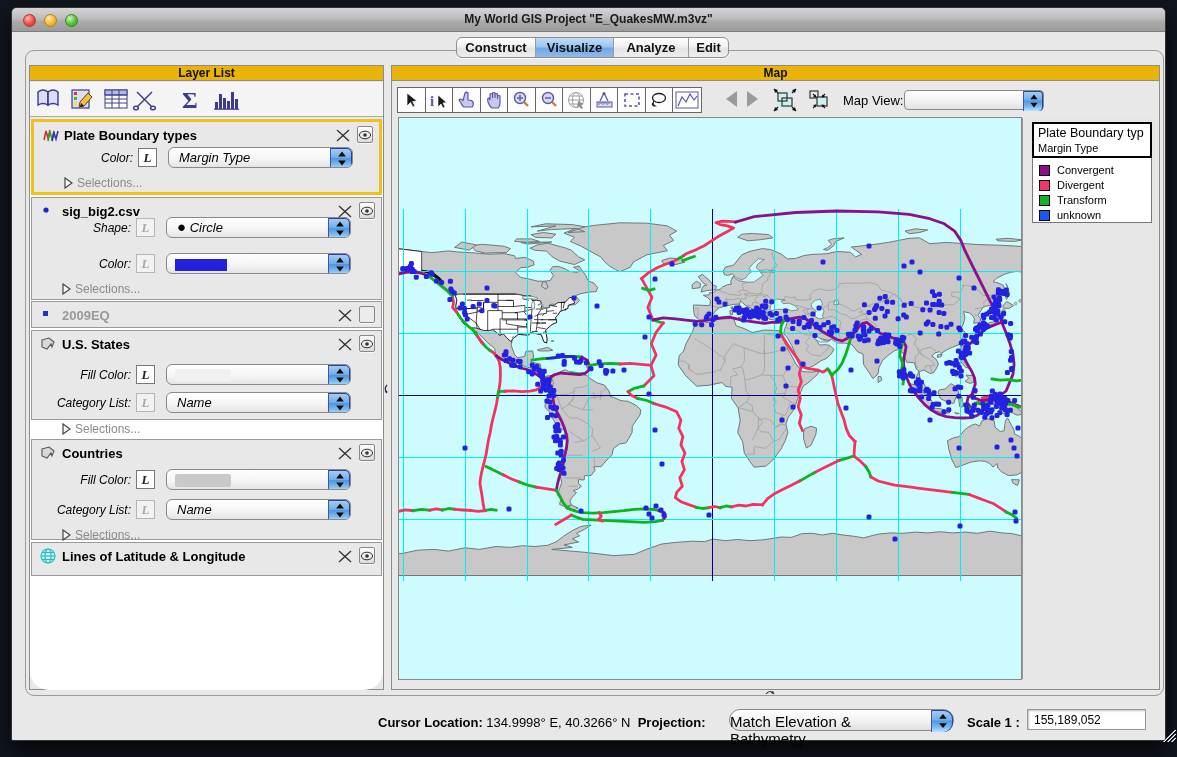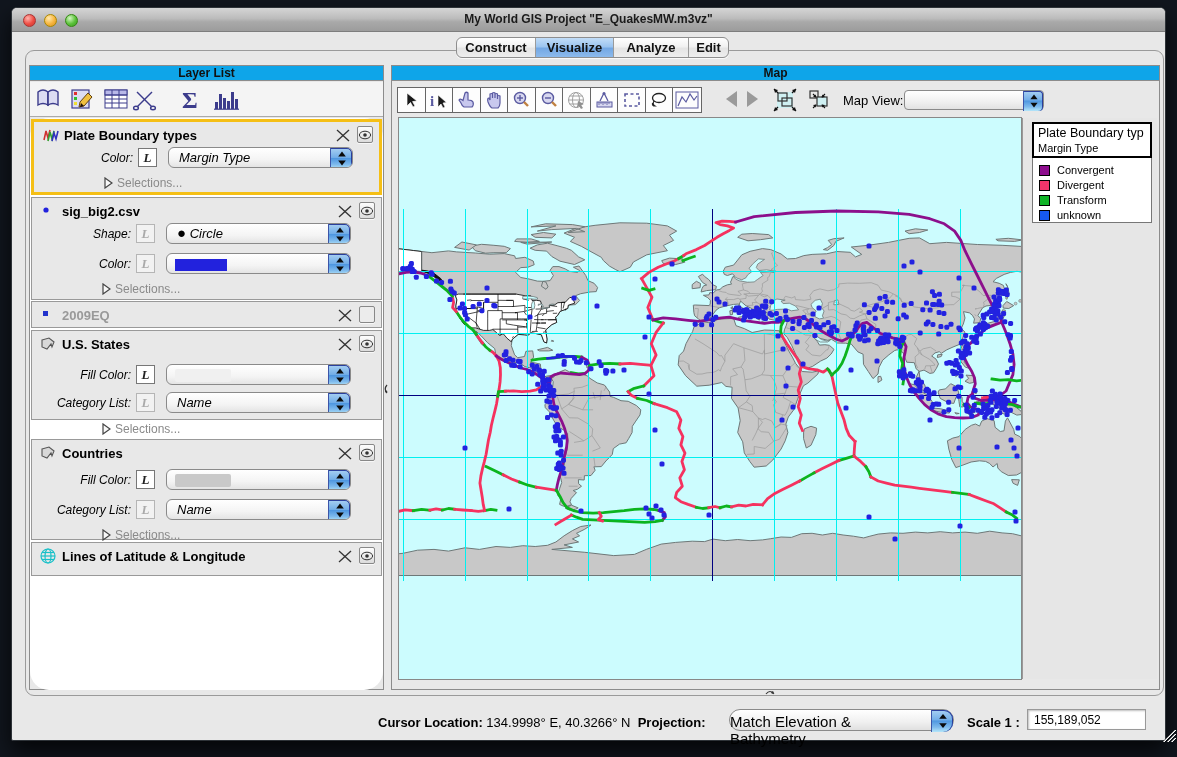--- a/index.html
+++ b/index.html
@@ -9,41 +9,41 @@
 #title-text{position:absolute;top:4px;width:100%;text-align:center;font-size:12px;font-weight:bold;color:#1a1a1a;}
 
 #tabs{position:absolute;left:444px;top:29px;height:21px;display:flex;border:1px solid #8e8e8e;border-radius:6px;overflow:hidden;background:linear-gradient(#ffffff,#f1f1f1 45%,#e4e4e4 55%,#eeeeee);box-shadow:0 1px 1px rgba(255,255,255,.8);}
 #tabs .tab{height:100%;display:flex;align-items:center;justify-content:center;font-size:13px;font-weight:bold;color:#111;border-right:1px solid #9a9a9a;}
 #tabs .tab:last-child{border-right:none;}
 #tabs .sel{background:linear-gradient(#c2ddf8,#9cc5f0 45%,#74a8e4 55%,#8cbaec);}
 
 #bigpanel{position:absolute;left:13px;top:42px;width:1139px;height:646px;border:1px solid #9a9a9a;border-radius:9px;background:#e8e8e8;}
 
 .tbox{position:absolute;border:1px solid #8c8c8c;background:#e8e8e8;}
-.tbox .ttl{position:absolute;top:0;left:0;width:100%;height:15px;text-align:center;font-size:12px;font-weight:bold;color:#111;line-height:15px;border-bottom:1px solid #8c8c8c;background:#0ea5e9;}
+.tbox .ttl{position:absolute;top:0;left:0;width:100%;height:15px;text-align:center;font-size:12px;font-weight:bold;color:#111;line-height:15px;border-bottom:1px solid #8c8c8c;background:#eab308;}
 #layerbox{left:17px;top:57px;width:355px;height:625px;}
 #mapbox{left:379px;top:57px;width:769px;height:625px;}
 
 #ltoolbar{position:absolute;left:0;top:16px;width:100%;height:35px;background:#f4f4f4;border-bottom:1px solid #aaa;}
 #layerstack{position:absolute;left:0;top:52px;width:100%;height:572px;background:#ffffff;border-radius:19px;}
 .lsec{position:absolute;left:1px;width:351px;background:#e8e8e8;border:1px solid #999;}
 .lsec.selected{border:3px solid #f5bf16;}
 .lrow-title{position:absolute;left:0;top:0;width:100%;height:26px;}
 .ltext{position:absolute;left:30px;top:6px;font-size:13px;font-weight:bold;color:#000;}
 .ltext.dis{color:#999;}
 .xbtn{position:absolute;right:29px;top:6px;width:14px;height:14px;}
 .eyebtn{position:absolute;right:6px;top:4px;width:16px;height:17px;background:linear-gradient(#fdfdfd,#dcdcdc);border:1px solid #888;border-radius:2px;box-shadow:0 1px 0 rgba(255,255,255,.7);}
 .prow{position:absolute;left:0;width:100%;height:26px;font-style:italic;}
 .plabel{position:absolute;left:0px;top:5px;font-size:12px;color:#000;text-align:right;width:99px;}
 .lbtn{position:absolute;left:104px;top:2px;width:19px;height:19px;background:#fff;border:1px solid #777;font-size:13px;font-weight:bold;font-family:"Liberation Serif",serif;text-align:center;line-height:18px;color:#222;}
 .lbtn.dis{border-color:#b5b5b5;color:#aaa;background:#f2f2f2;}
 .combo{position:absolute;left:134px;top:1px;width:185px;height:21px;border:1px solid #8a8a8a;border-radius:6px;background:linear-gradient(#ffffff,#f4f4f4 60%,#e4e4e4);overflow:hidden;}
 .combo .ctext{position:absolute;left:10px;top:2px;font-size:13px;color:#000;}
 .stepper{position:absolute;right:0px;top:0px;width:22px;height:21px;background:linear-gradient(#a8d0f2,#73aee8 45%,#4f97e0 50%,#7db9ec 78%,#b4e6fa);border-left:1px solid #3c55a8;box-shadow:inset 0 1px 0 #2b3f9c, inset -1px 0 0 #2b3f9c;}
-.selrow{position:absolute;left:0;width:100%;height:22px;margin-left:40px;}
+.selrow{position:absolute;left:0;width:100%;height:22px;}
 .seltext{position:absolute;left:43px;top:3px;font-size:12px;color:#8a8a8a;}
 
 #mtools{position:absolute;left:5px;top:21px;width:305px;height:26px;border:1px solid #666;background:#fdfdfd;display:flex;}
 #mtools .cell{width:27.7px;height:100%;border-right:1px solid #666;display:flex;align-items:center;justify-content:center;}
 #mtools .cell:last-child{border-right:none;}
 #mapview{position:absolute;left:7px;top:52px;width:622px;height:561px;background:#ccfcfe;}
 #mapviewborder{position:absolute;left:6px;top:51px;width:624px;height:563px;border:1px solid #888;}
 #sidebar{position:absolute;left:630px;top:52px;width:135px;height:561px;background:#e6e6e6;border-left:1px solid #999;}
 #legend{position:absolute;left:9px;top:4px;width:120px;height:101px;background:#fff;border:1px solid #777;}
 #legendhead{position:absolute;left:-1px;top:-1px;width:120px;height:36px;border:2px solid #000;background:#fff;}
@@ -174,21 +174,21 @@
                   <line x1="13" y1="2" x2="1" y2="13"></line>
                 </g>
               </svg></div>
             <div class="eyebtn">
               <div style="position:absolute;left:0px;top:1px;"><svg width="14" height="14">
                   <ellipse cx="7" cy="7" rx="5.6" ry="3.8" fill="none" stroke="#333" stroke-width="1"></ellipse>
                   <circle cx="7" cy="7" r="1.8" fill="#333"></circle>
                 </svg></div>
             </div>
           </div>
- <div class="prow" style="top:24px;">
+ <div class="prow" style="top:18px;">
             <div class="plabel">Shape:</div>
             <div class="lbtn dis">L</div>
             <div class="combo">
               <div class="ctext"><span style="font-size:15px;line-height:12px;">●</span> Circle</div>
               <div class="stepper" style="border-radius:0 5px 5px 0;"><svg width="22" height="21">
                   <path d="M11 3.5 L14.8 8.4 L7.2 8.4 Z" fill="#0a0a0a"></path>
                   <path d="M11 17.5 L14.8 12.6 L7.2 12.6 Z" fill="#0a0a0a"></path>
                 </svg></div>
             </div>
           </div>

